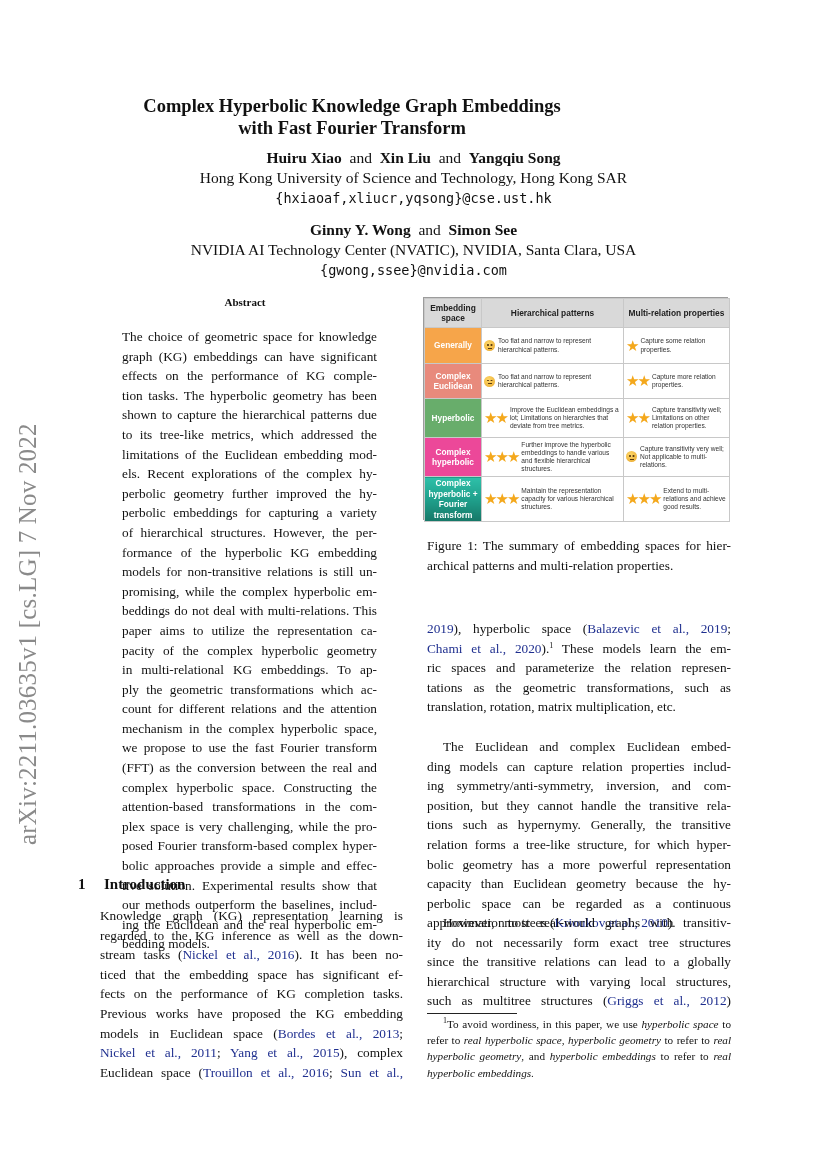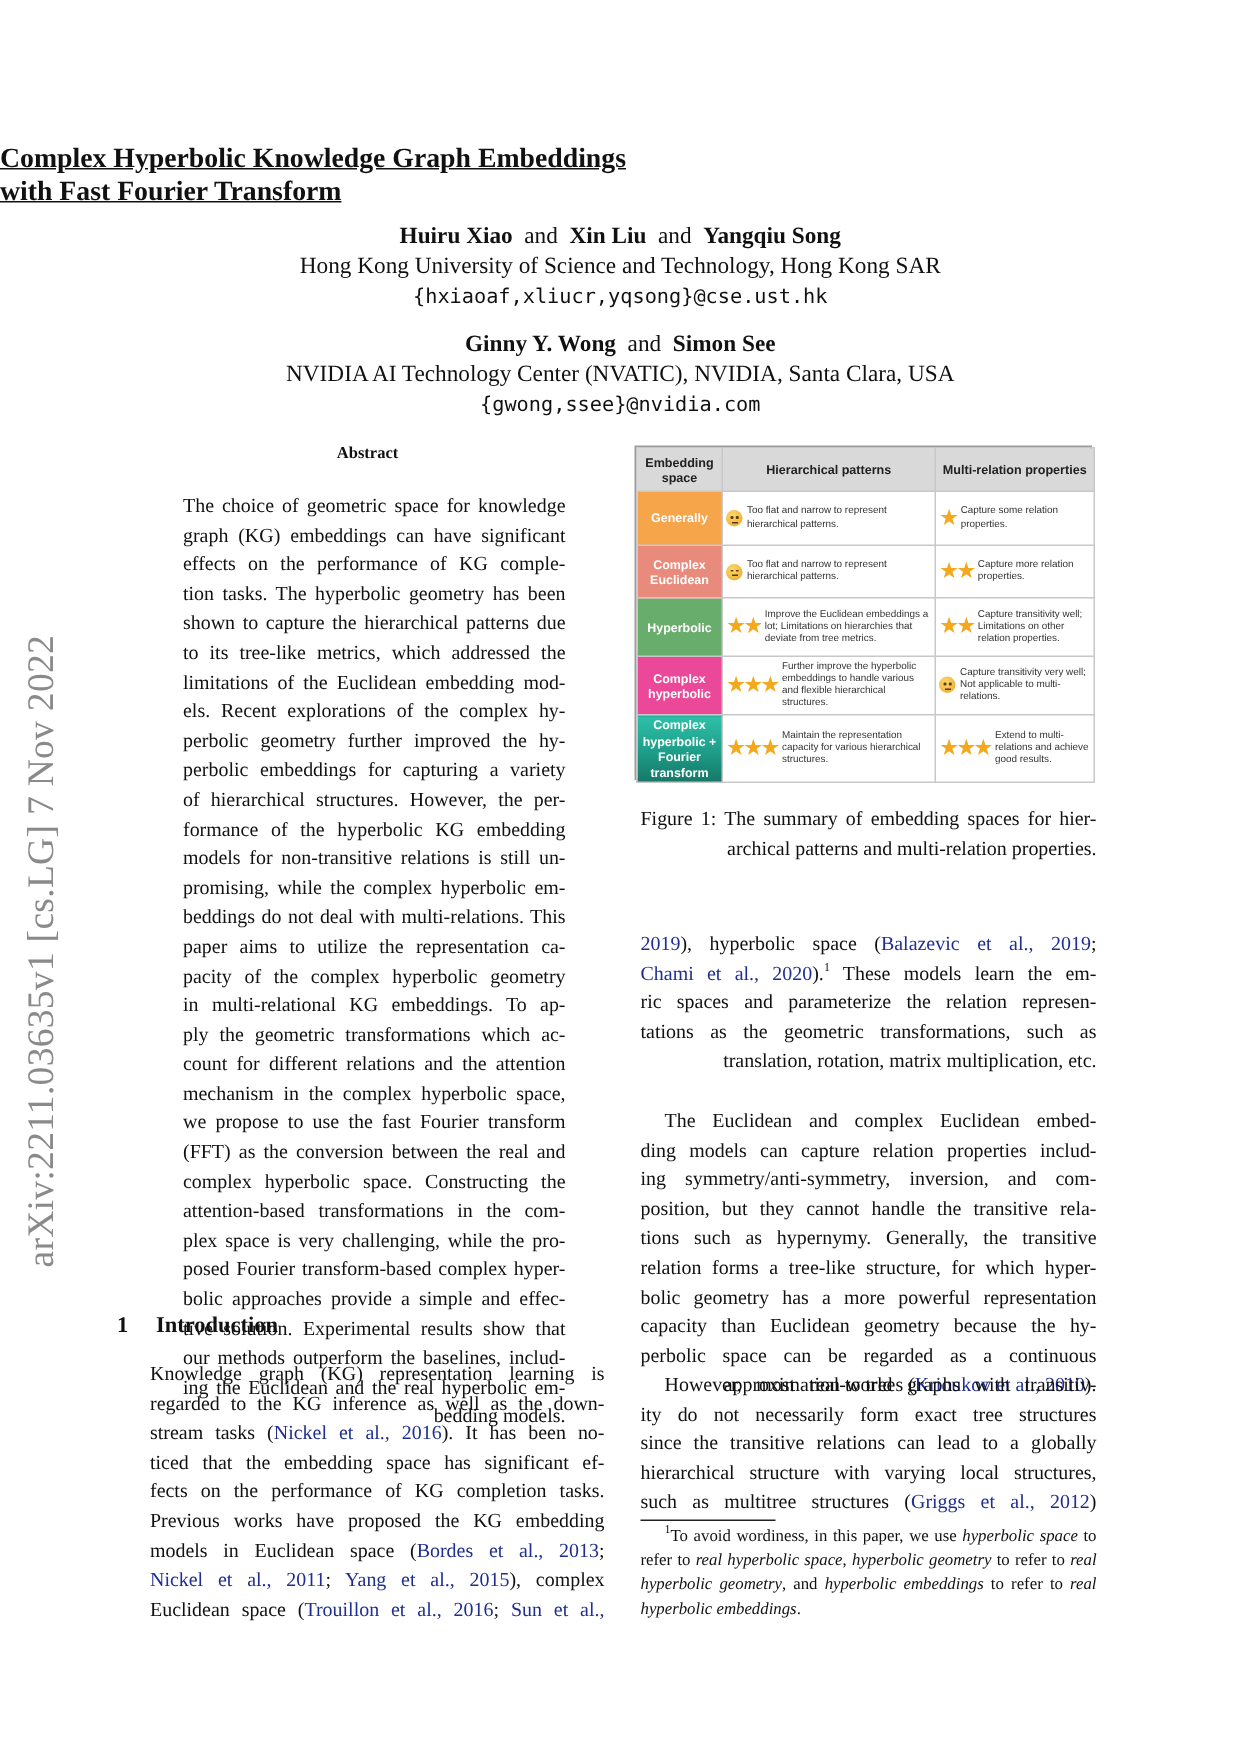--- a/index.html
+++ b/index.html
@@ -1,27 +1,27 @@
 <!DOCTYPE html>
 <html><head>
 <meta charset="utf-8">
 <style>
   html, body { margin: 0; padding: 0; background: #ffffff; }
   body { width: 827px; height: 1169px; position: relative; overflow: hidden;
          font-family: "Liberation Serif", "DejaVu Serif", serif; color: #111; }
   .abs { position: absolute; }
-  .title { left: 0; width: 704px; top: 95px; font-weight: bold;
-           font-size: 18.5px; line-height: 22px; text-decoration: underline; }
+  .title { left: 0; width: 704px; top: 95px; text-align: center; font-weight: bold;
+           font-size: 18.5px; line-height: 22px; }
   .authors { left: 0; width: 827px; text-align: center; font-size: 15.5px; line-height: 20px; }
   .authors b { font-weight: bold; }
   .mono { font-family: "DejaVu Sans Mono", "Liberation Mono", monospace; font-size: 13.5px; }
   .arxiv { left: 14px; top: 600px; transform-origin: 0 0; transform: rotate(-90deg) translate(-245px, 0);
            width: 530px; font-size: 25px; color: #8a8a8a; white-space: nowrap; letter-spacing: 0.2px; }
   .just-line { text-align: justify; text-align-last: justify; white-space: nowrap; display: block; }
-  .last-line { display: block; white-space: nowrap; text-align: right; }
+  .last-line { display: block; white-space: nowrap; }
   .h-abstract { left: 100px; width: 290px; top: 296px; text-align: center; font-weight: bold; font-size: 11px; }
   .abstract { left: 122px; width: 255px; top: 327px; font-size: 13.3px; line-height: 19.6px; }
   .intro-h { left: 78px; top: 876px; font-weight: bold; font-size: 15px; }
   .intro-h span.num { display: inline-block; width: 26px; }
   .intro { left: 100px; width: 303px; top: 906px; font-size: 13.3px; line-height: 19.6px; }
   .cite { color: #1f2f8f; }
   .right { left: 427px; width: 304px; font-size: 13.3px; line-height: 19.6px; }
   .caption { left: 427px; width: 304px; top: 536px; font-size: 13.3px; line-height: 19.6px; }
   .fn-rule { left: 427px; top: 1013px; width: 90px; height: 1px; background: #222; }
   .footnote { left: 427px; width: 304px; top: 1016px; font-size: 11.2px; line-height: 16.2px; }

